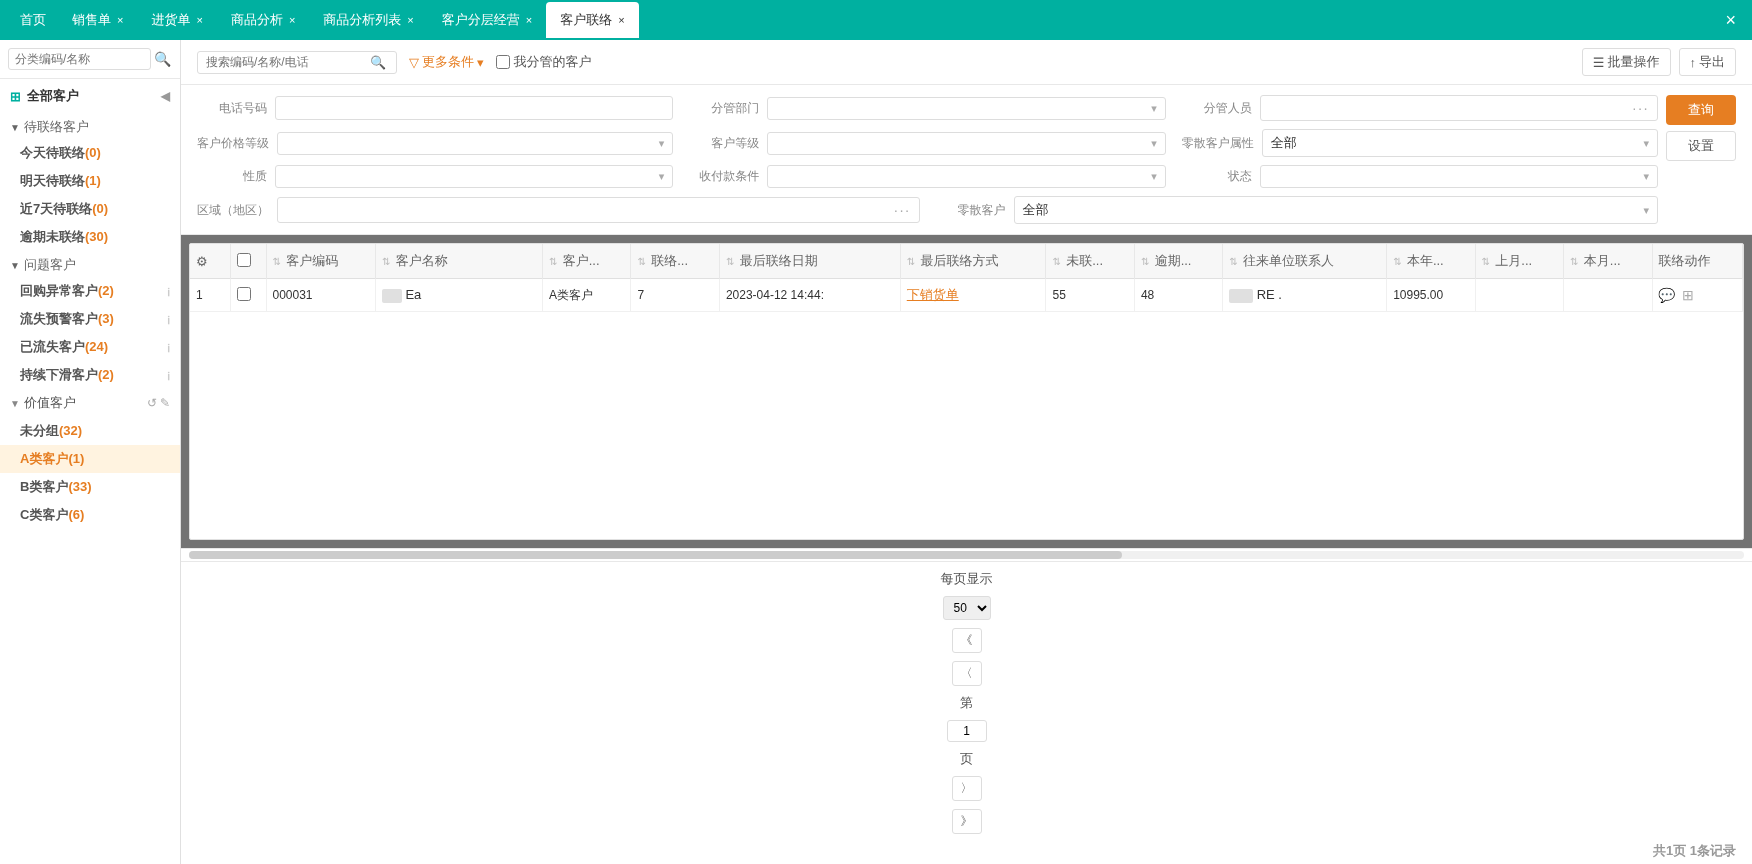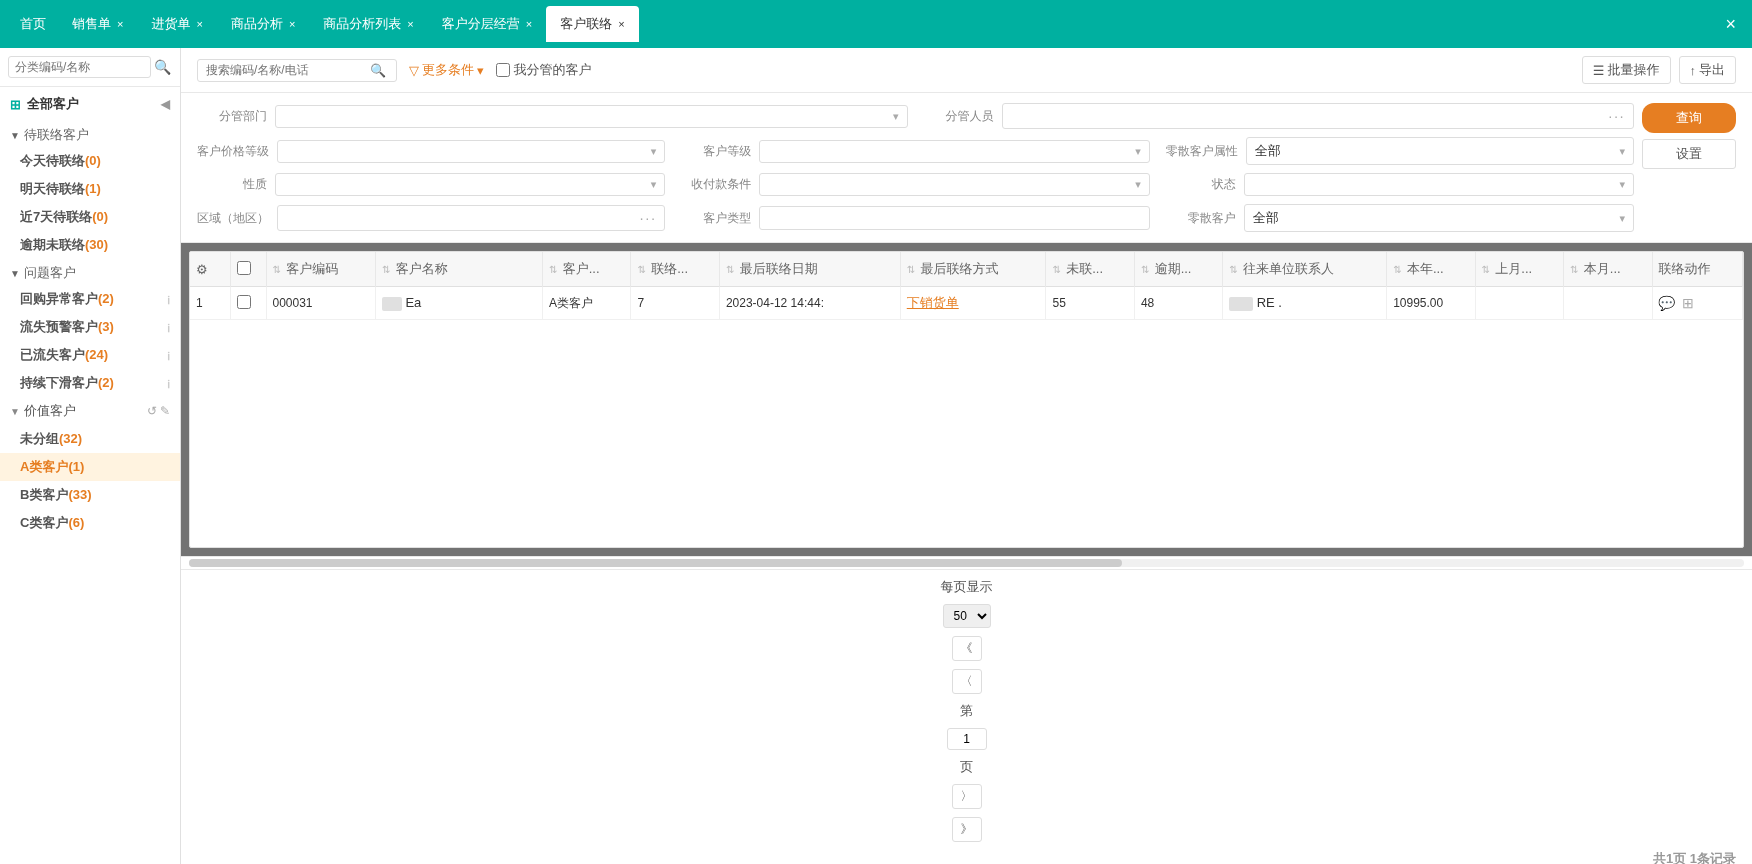--- a/index.html
+++ b/index.html
@@ -1,21 +1,21 @@
 <!DOCTYPE html>
 <html><head>
   <meta charset="utf-8">
   <style>
     * { box-sizing: border-box; margin: 0; padding: 0; font-family: 'Microsoft YaHei', Arial, sans-serif; font-size: 13px; }
     body { background: #f0f0f0; width: 1752px; height: 864px; overflow: hidden; }
 
     
     .top-nav {
       background: #00b0a0;
-      height: 48px;
+      height: 40px;
       display: flex;
       align-items: center;
       padding: 0 8px;
       gap: 0;
     }
     .nav-item {
       color: #fff;
       padding: 0 14px;
       height: 36px;
       display: flex;
@@ -236,22 +236,22 @@
       justify-content: space-between;
       cursor: pointer;
       position: relative;
     }
     .filter-select .chevron { color: #aaa; font-size: 11px; }
     .filter-select .dots { color: #aaa; font-size: 14px; letter-spacing: 1px; }
     .btn-query {
       background: #e67e22;
       color: #fff;
       border: none;
-      border-radius: 12px;
-      padding: 6px 34px;
+      border-radius: 4px;
+      padding: 6px 18px;
       cursor: pointer;
       font-size: 13px;
       white-space: nowrap;
     }
     .btn-setting {
       background: #fff;
       color: #555;
       border: 1px solid #ddd;
       border-radius: 3px;
       padding: 5px 14px;
@@ -520,20 +520,24 @@
         </button>
       </div>
     </div>
 
     <div class="advanced-filter">
       <div style="display:flex; gap:8px; align-items:flex-start;">
         <div style="flex:1;">
 
           <div class="filter-row">
             <div class="filter-field">
+              <span class="filter-label">电话号码</span>
+              <input class="filter-input" type="text" value="" style="">
+            </div>
+            <div class="filter-field">
               <span class="filter-label">分管部门</span>
               <div class="filter-select">
                 <span></span>
                 <span class="chevron">▾</span>
               </div>
             </div>
             <div class="filter-field">
               <span class="filter-label">分管人员</span>
               <div class="filter-select">
                 <span></span>
@@ -590,24 +594,20 @@
             </div>
           </div>
 
           <div class="filter-row">
             <div class="filter-field">
               <span class="filter-label">区域（地区）</span>
               <div class="filter-select">
                 <span></span>
                 <span class="dots">···</span>
               </div>
-            </div>
-            <div class="filter-field">
-              <span class="filter-label">客户类型</span>
-              <input class="filter-input" type="text" value="" style="">
             </div>
             <div class="filter-field">
               <span class="filter-label">零散客户</span>
               <div class="filter-select">
                 <span>全部</span>
                 <span class="chevron">▾</span>
               </div>
             </div>
           </div>
         </div>

